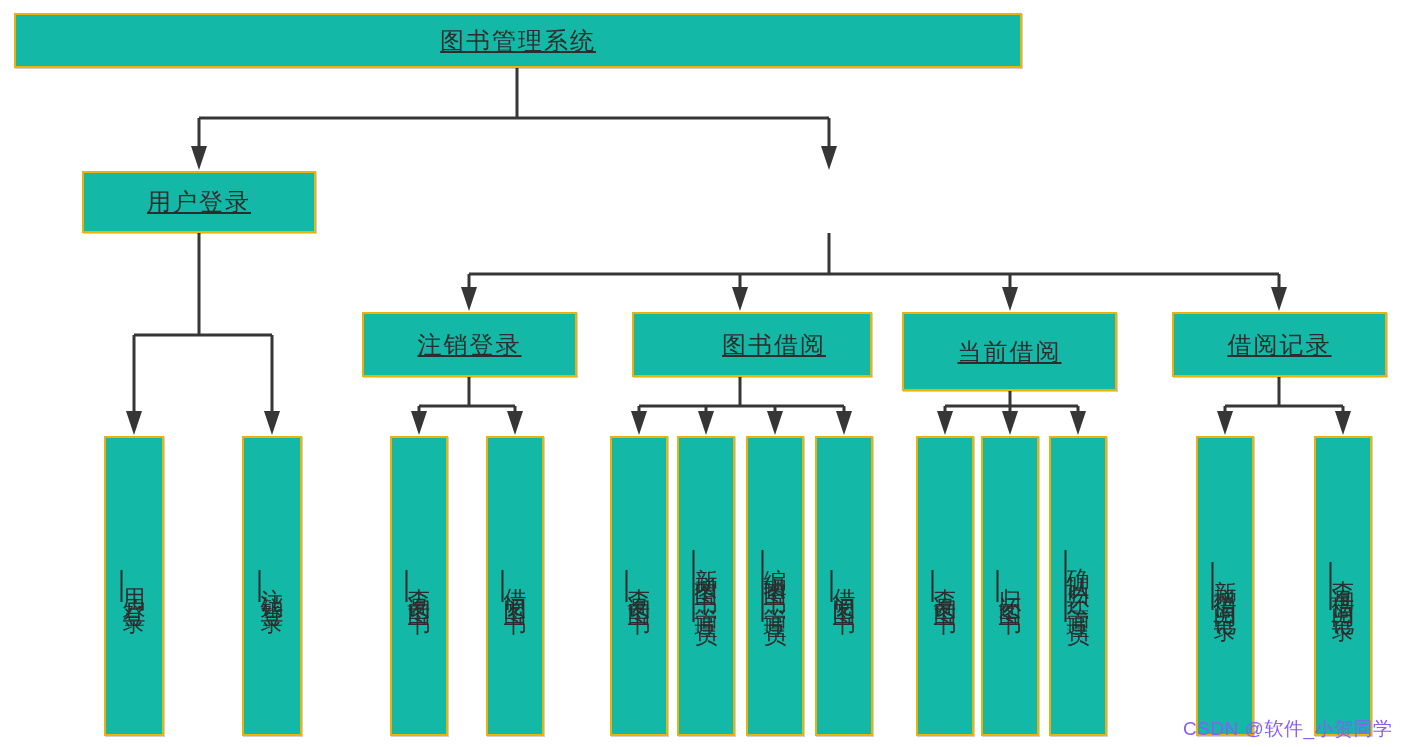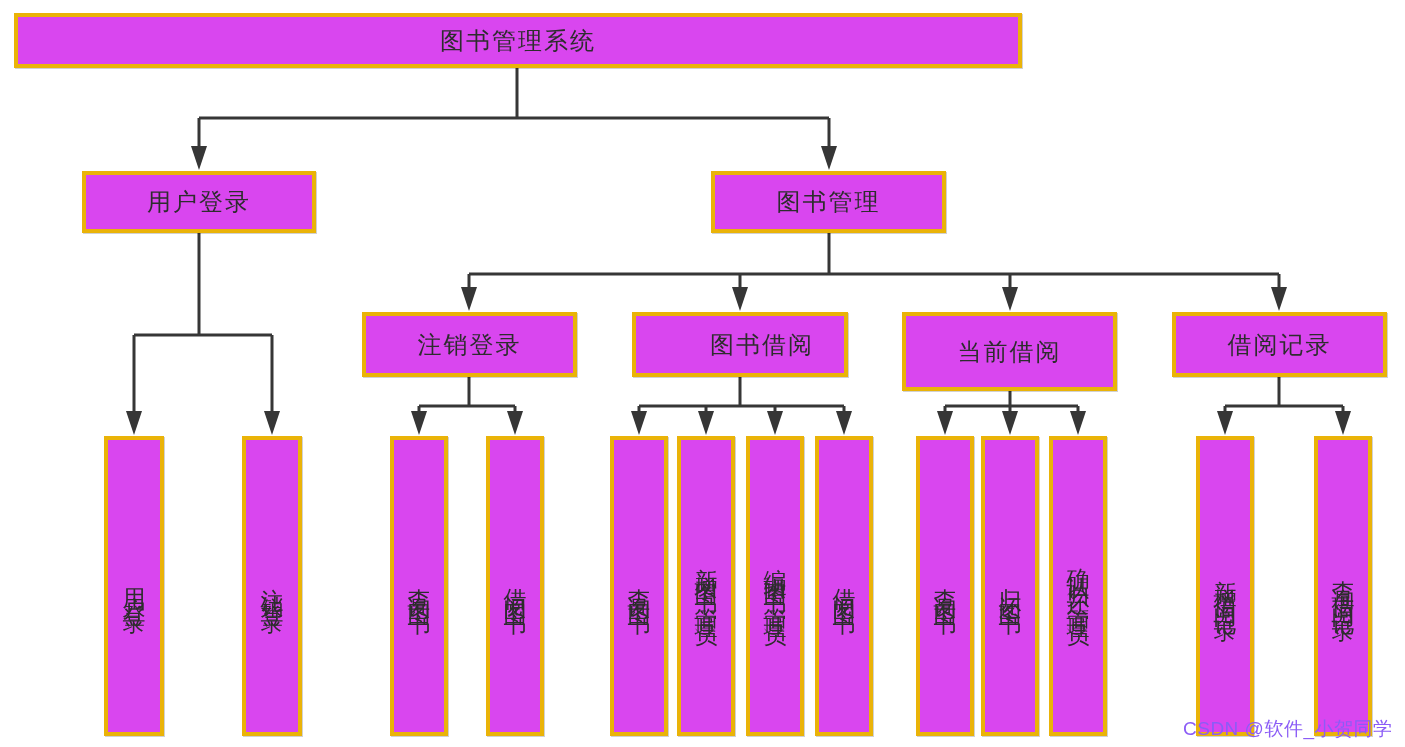--- a/index.html
+++ b/index.html
@@ -19,27 +19,28 @@
     position: absolute;
     left: 0;
     top: 0;
     width: 1405px;
     height: 747px;
     pointer-events: none;
   }
   .node {
     position: absolute;
     box-sizing: border-box;
-    background: #d946ef;
-    border: 4px solid #eab308;
+    background: #14b8a6;
+    border: 2px solid #eab308;
     display: flex;
     align-items: center;
     justify-content: center;
     color: #2d2d2d;
     box-shadow: 1px 1px 0 rgba(0,0,0,0.18);
+    text-decoration: underline;
   }
   .node.h {
     font-size: 24px;
     letter-spacing: 2px;
     white-space: nowrap;
   }
   .node.v {
     font-size: 23px;
   }
   .node.v .vtext {
@@ -107,24 +108,23 @@
       <polygon points="1070,411 1086,411 1078,435"></polygon>
 
       <polygon points="1217,411 1233,411 1225,435"></polygon>
       <polygon points="1335,411 1351,411 1343,435"></polygon>
     </g>
   </svg>
 
   <div class="node h" style="left:14px; top:13px; width:1008px; height:55px;">图书管理系统</div>
 
   <div class="node h" style="left:82px; top:171px; width:234px; height:62px;">用户登录</div>
-  <div class="node h" style="left:711px; top:171px; width:235px; height:62px;">图书管理</div>
 
   <div class="node h" style="left:362px; top:312px; width:215px; height:65px;">注销登录</div>
-  <div class="node h" style="left:632px; top:312px; width:216px; height:65px;padding-left:44px;">图书借阅</div>
+  <div class="node h" style="left:632px; top:312px; width:240px; height:65px;padding-left:44px;">图书借阅</div>
   <div class="node h" style="left:902px; top:312px; width:215px; height:79px;">当前借阅</div>
   <div class="node h" style="left:1172px; top:312px; width:215px; height:65px;">借阅记录</div>
 
   <div class="node v" style="left:104px; top:436px; width:60px; height:300px;">
     <span class="vtext">用户登录</span>
   </div>
   <div class="node v" style="left:242px; top:436px; width:60px; height:300px;">
     <span class="vtext">注销登录</span>
   </div>
 

